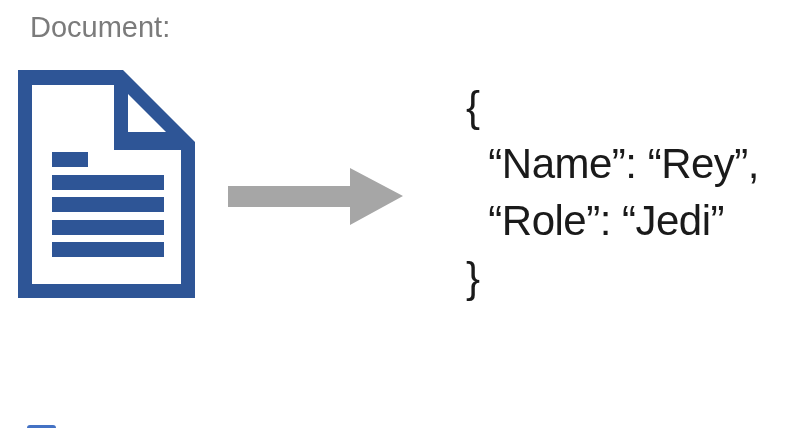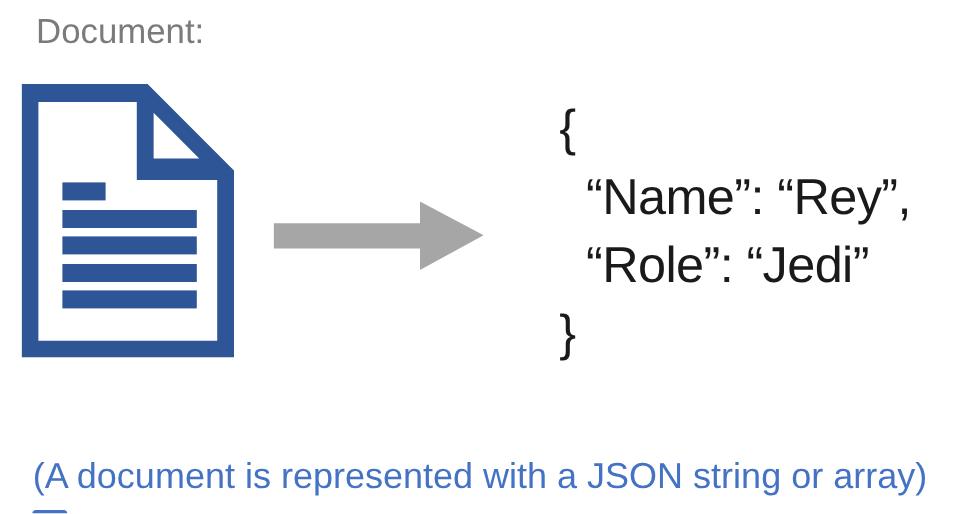--- a/index.html
+++ b/index.html
@@ -91,17 +91,16 @@
 
   <svg class="arrow-icon" viewBox="0 0 175 57" xmlns="http://www.w3.org/2000/svg" aria-hidden="true">
     <polygon points="0,18 122,18 122,0 175,28 122,57 122,39 0,39" fill="#a6a6a6"></polygon>
   </svg>
 
   <div class="json-code">{
   “Name”: “Rey”,
   “Role”: “Jedi”
 }</div>
 
-  <div class="caption">(A document is represented with a JSON string or array)</div>
 
   <div class="cropped-fragment"></div>
 
 </div>
 
 </body></html>

